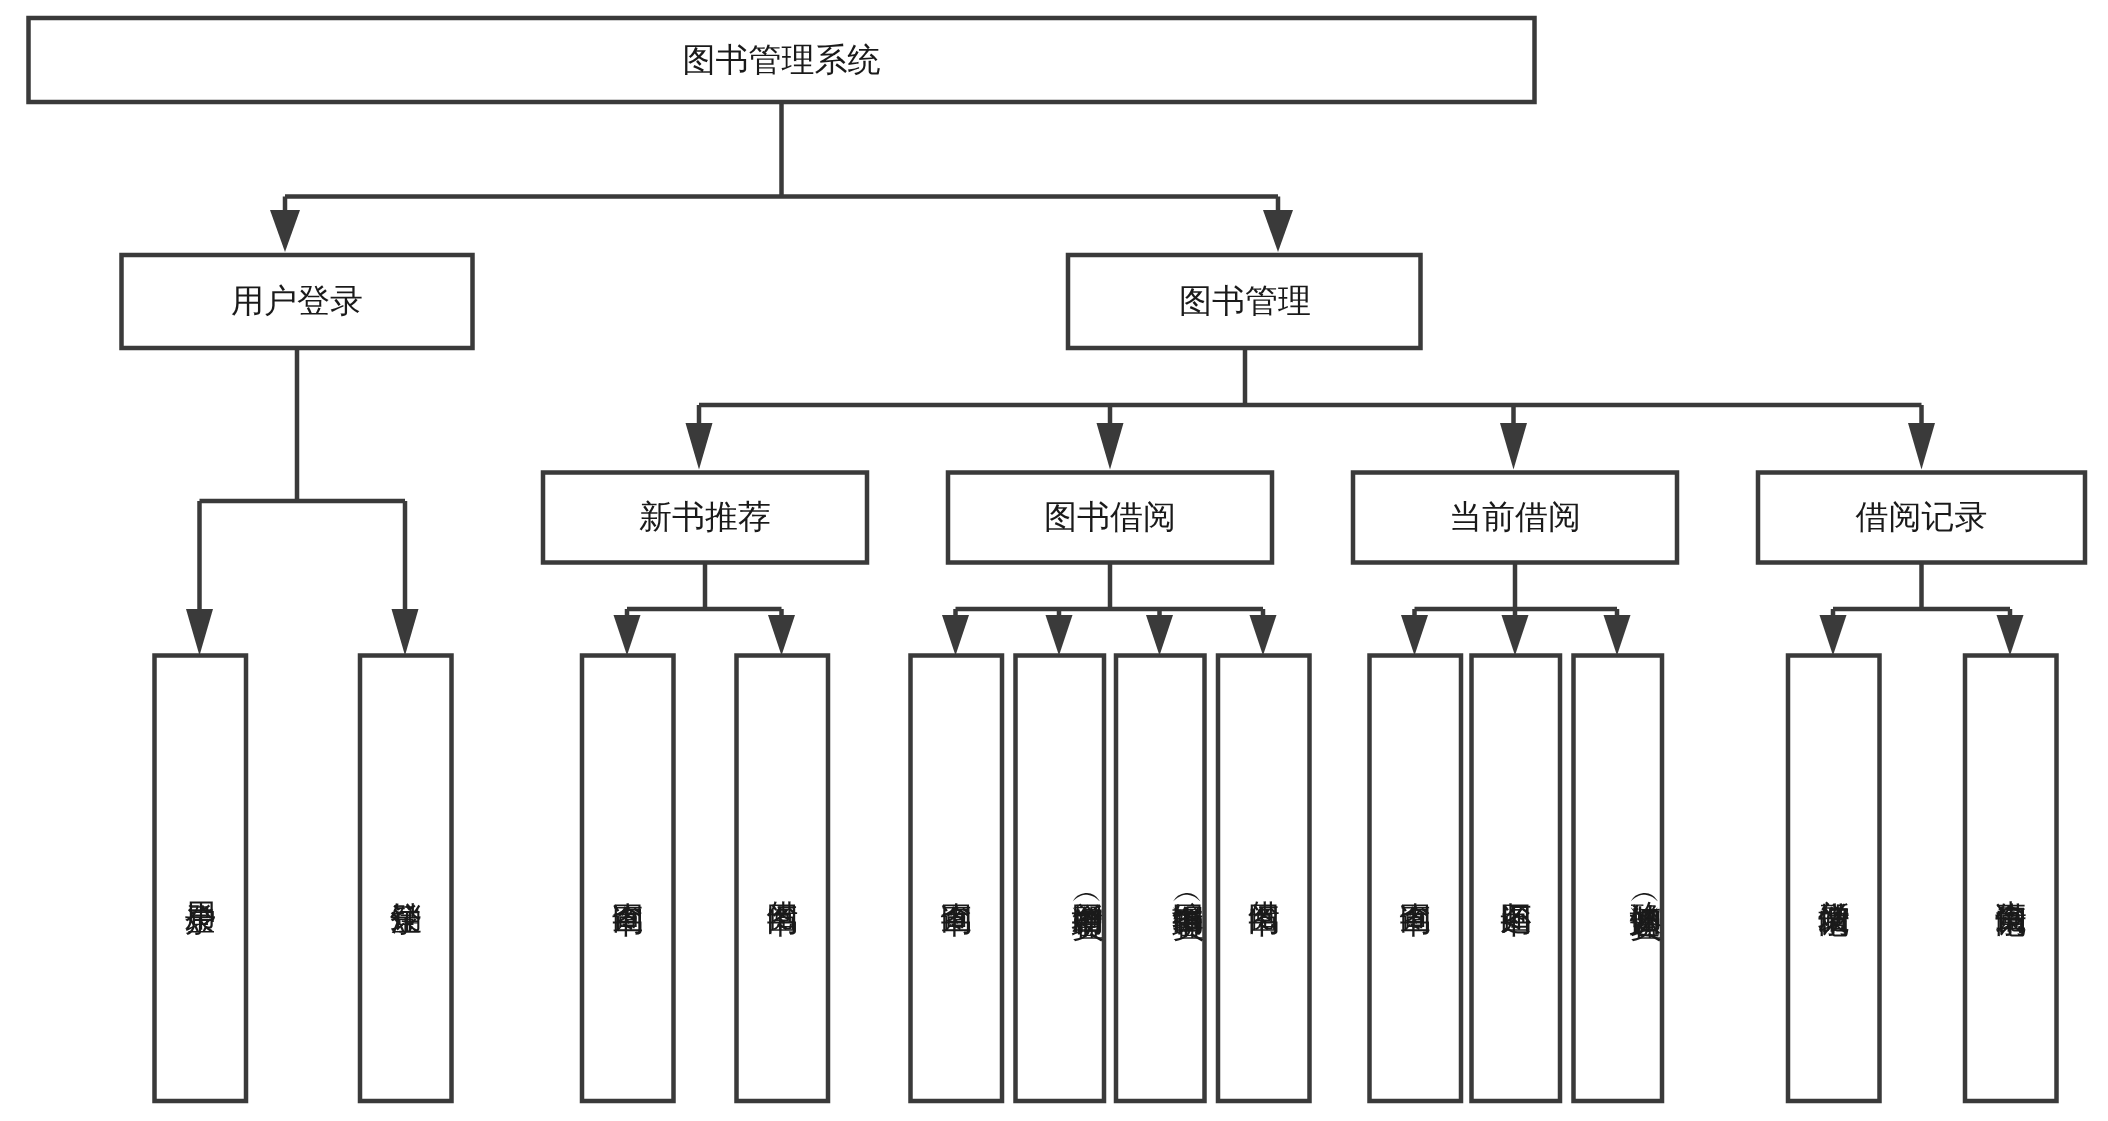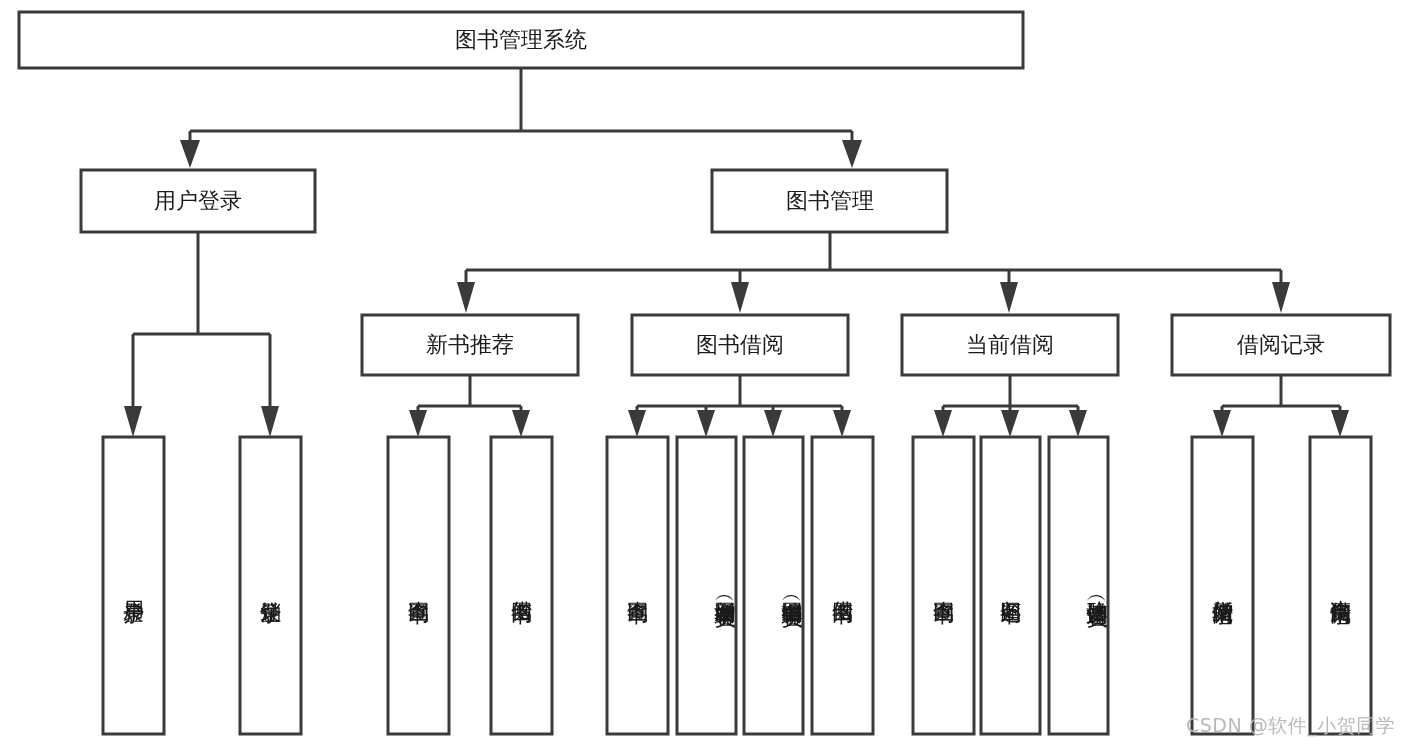--- a/index.html
+++ b/index.html
@@ -223,15 +223,14 @@
   <div class="leaf-label" style="left:744px; top:443px; width:59px; height:291px;">编辑图书（管理员）</div>
   <div class="leaf-label center-v" style="left:812px; top:437px; width:61px; height:297px;">借阅图书</div>
 
   <div class="leaf-label center-v" style="left:913px; top:437px; width:61px; height:297px;">查询图书</div>
   <div class="leaf-label center-v" style="left:981px; top:437px; width:59px; height:297px;">归还图书</div>
   <div class="leaf-label" style="left:1049px; top:443px; width:59px; height:291px;">确认归还（管理员）</div>
 
   <div class="leaf-label center-v" style="left:1192px; top:437px; width:61px; height:297px;">新增借阅记录</div>
   <div class="leaf-label center-v" style="left:1310px; top:437px; width:61px; height:297px;">查询借阅记录</div>
 
-  <div class="watermark">CSDN @软件_小贺同学</div>
 
 </div>
 
 </body></html>

